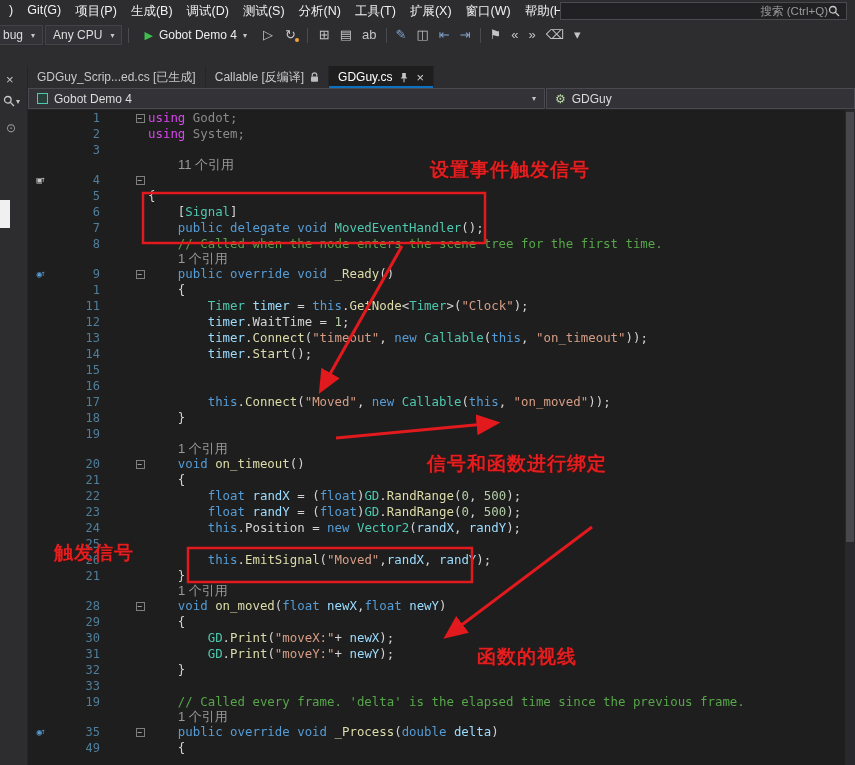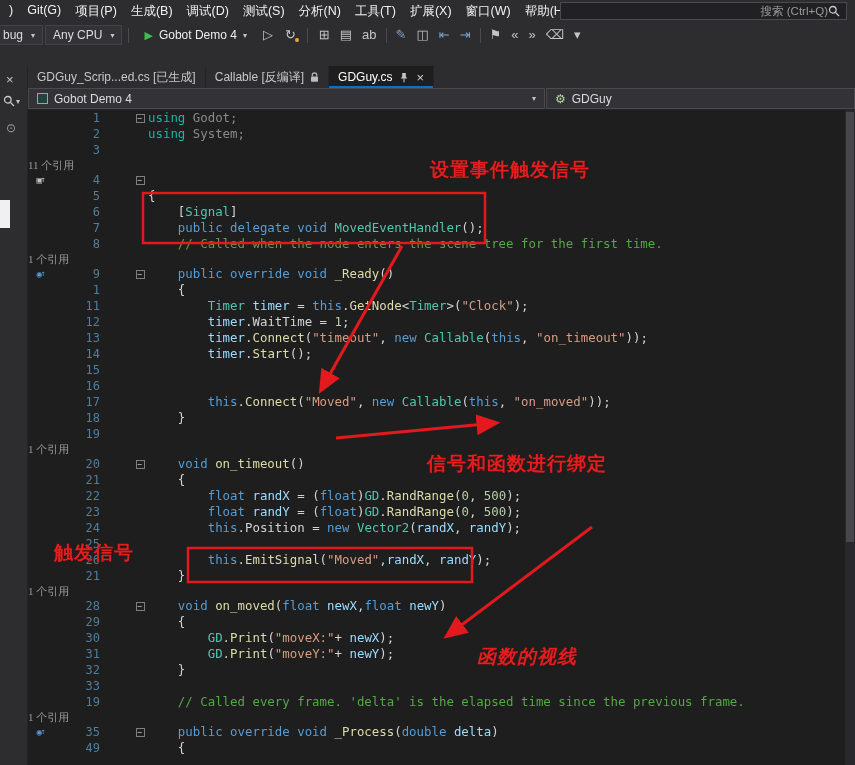--- a/index.html
+++ b/index.html
@@ -62,25 +62,25 @@
   .code-row{display:flex;height:16px;line-height:16px;font-family:"DejaVu Sans Mono",monospace;
             font-size:12.4px;white-space:pre}
   .bcol{width:26px;flex:none;display:flex;align-items:center;justify-content:center;font-size:9px;color:#c5c5c5}
   .bcol i{font-style:normal;font-size:8px;margin-left:-1px}
   .bcol.ovr{color:#569cd6}
   .ncol{width:46px;flex:none;text-align:right;color:#4f7f9b;font-size:12px}
   .fcol{width:16px;flex:none;margin-left:32px;display:flex;align-items:center;justify-content:center}
   .foldbox{width:9px;height:9px;border:1px solid #7e7e7e;color:#d0d0d0;font-size:8px;line-height:7px;
            text-align:center;background:#1e1e1e}
   .tcol{white-space:pre}
-  .lens-row{height:14px;line-height:14px;color:#9a9a9a;font-size:11px;
-            font-family:Liberation Serif, serif;cursor:pointer}
+  .lens-row{height:14px;line-height:14px;padding-left:150px;color:#9a9a9a;font-size:13px;
+            font-family:Liberation Sans, sans-serif;cursor:pointer}
   .s-kw{color:#569cd6}.s-ty{color:#4ec9b0}.s-me{color:#dcdcaa}.s-st{color:#d69d85}
   .s-nu{color:#b5cea8}.s-co{color:#57a64a}.s-va{color:#9cdcfe}.s-pl{color:#d4d4d4}
-  .s-di{color:#8a8a8a}.s-kd{color:#14b8a6}
+  .s-di{color:#8a8a8a}.s-kd{color:#d946ef}
 
   .vscroll{position:absolute;top:0;right:0;width:10px;height:100%;background:#29292d}
   .vthumb{position:absolute;top:2px;left:1px;width:8px;height:430px;background:#47474c}
 
   
   .overlay{position:absolute;left:0;top:0;width:855px;height:765px;pointer-events:none;z-index:50}
   .ann-text{position:absolute;color:#e41d1f;font-weight:bold;font-size:19px;letter-spacing:1px;
             z-index:51;pointer-events:none;text-shadow:1px 1px 0 rgba(90,0,0,.35);white-space:nowrap}
 </style>
 </head>
@@ -257,15 +257,15 @@
       <rect x="143" y="193" width="342" height="50" fill="none" stroke="#e2191d" stroke-width="2.5"></rect>
       <rect x="188" y="548" width="284" height="34" fill="none" stroke="#e2191d" stroke-width="2.5"></rect>
       <line x1="402" y1="246" x2="321" y2="390" stroke="#e2191d" stroke-width="3" marker-end="url(#ah)"></line>
       <line x1="336" y1="438" x2="496" y2="423" stroke="#e2191d" stroke-width="3" marker-end="url(#ah)"></line>
       <line x1="592" y1="527" x2="447" y2="636" stroke="#e2191d" stroke-width="3" marker-end="url(#ah)"></line>
     </svg>
   <div id="ann-texts">
       <div class="ann-text" style="left: 430px; top: 157px;">设置事件触发信号</div>
       <div class="ann-text" style="left: 427px; top: 451px;">信号和函数进行绑定</div>
       <div class="ann-text" style="left: 54px; top: 540px; text-align: center;">触发信号</div>
-      <div class="ann-text" style="left: 477px; top: 644px; font-style: italic;">函数的视线</div>
+      <div class="ann-text" style="left: 477px; top: 644px;">函数的视线</div>
     </div>
 </div>
 
 </body></html>

